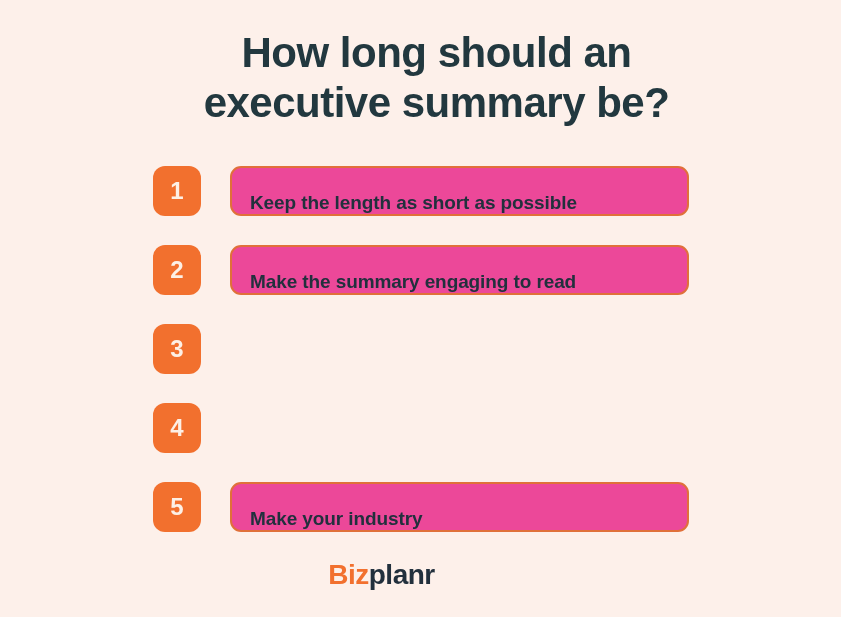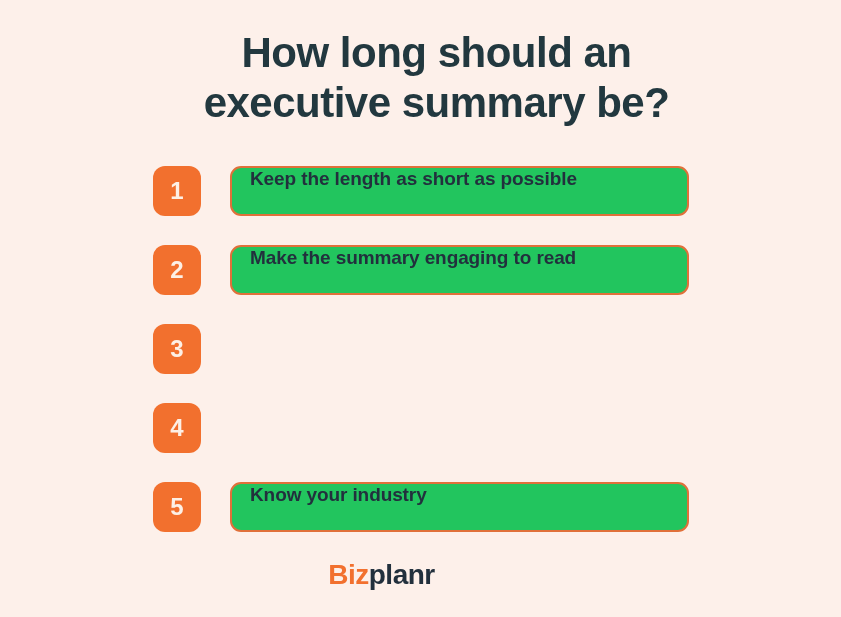--- a/index.html
+++ b/index.html
@@ -69,23 +69,23 @@
     justify-content: center;
     line-height: 1;
   }
   .tip-card {
     flex: 1 1 auto;
     margin-left: 29px;
     height: 50px;
     box-sizing: border-box;
     border: 2px solid #e0703a;
     border-radius: 11px;
-    background: #22c55e;
+    background: #ec4899;
     display: flex;
-    align-items: flex-start;
+    align-items: flex-end;
     padding-left: 18px;
   }
   .tip-text {
     font-size: 19px;
     font-weight: bold;
     color: #22303d;
     letter-spacing: -0.1px;
   }
 
   
@@ -133,21 +133,21 @@
       <div class="tip-badge">3</div>
     </div>
 
     <div class="tip-row">
       <div class="tip-badge">4</div>
     </div>
 
     <div class="tip-row">
       <div class="tip-badge">5</div>
       <div class="tip-card">
-        <span class="tip-text">Know your industry</span>
+        <span class="tip-text">Make your industry</span>
       </div>
     </div>
 
   </div>
 
   <div id="logo">
     <span class="logo-biz">Biz</span><span class="logo-planr">planr</span>
   </div>
 
 </div>

